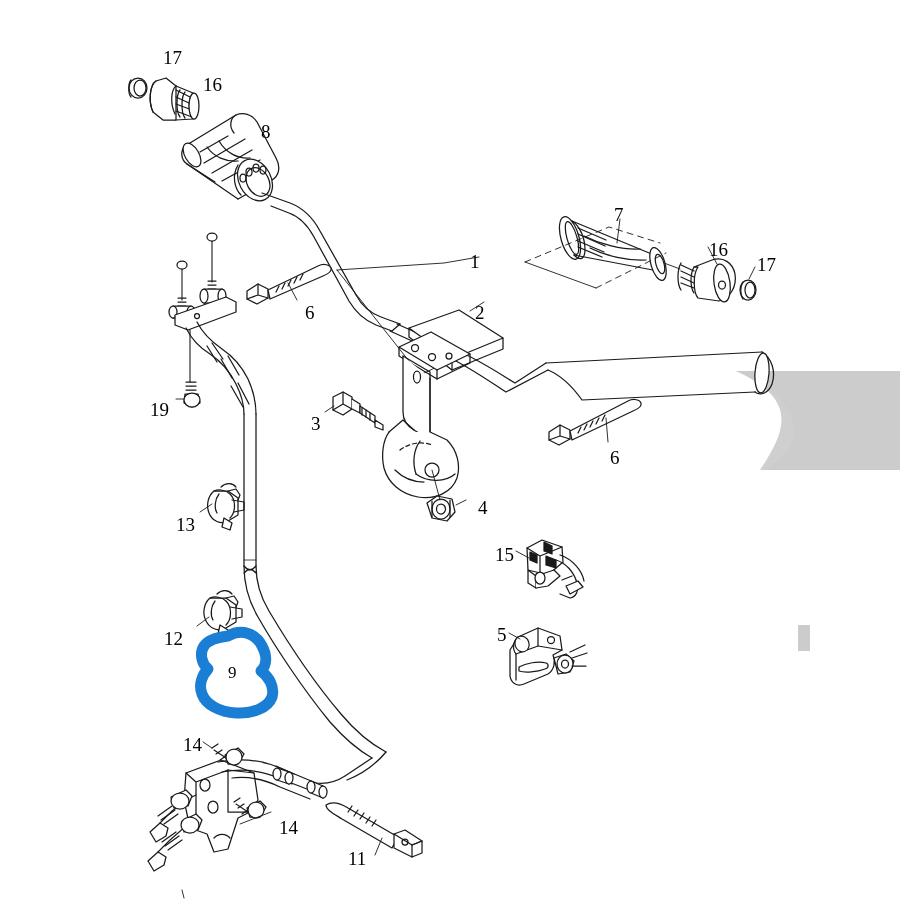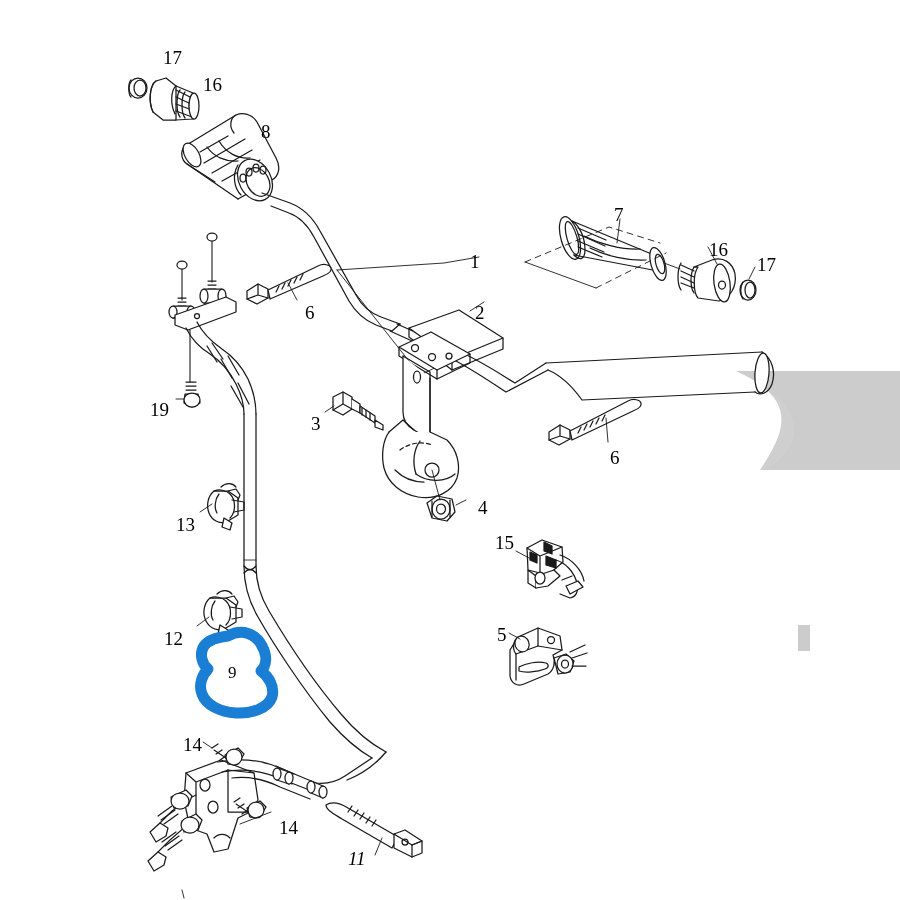--- a/index.html
+++ b/index.html
@@ -432,22 +432,22 @@
   <div class="callout-label" style="left:709px; top:240px;">16</div>
   <div class="callout-label" style="left:757px; top:255px;">17</div>
   <div class="callout-label" style="left:470px; top:252px;">1</div>
   <div class="callout-label" style="left:475px; top:303px;">2</div>
   <div class="callout-label" style="left:305px; top:303px;">6</div>
   <div class="callout-label" style="left:150px; top:400px;">19</div>
   <div class="callout-label" style="left:311px; top:414px;">3</div>
   <div class="callout-label" style="left:610px; top:448px;">6</div>
   <div class="callout-label" style="left:478px; top:498px;">4</div>
   <div class="callout-label" style="left:176px; top:515px;">13</div>
-  <div class="callout-label" style="left:495px; top:533px;">15</div>
+  <div class="callout-label" style="left:495px; top:545px;">15</div>
   <div class="callout-label" style="left:164px; top:629px;">12</div>
   <div class="callout-label" style="left:497px; top:625px;">5</div>
   <div class="callout-label" style="left:183px; top:735px;">14</div>
   <div class="callout-label" style="left:279px; top:818px;">14</div>
-  <div class="callout-label" style="left:348px; top:849px;font-style:italic;">11</div>
+  <div class="callout-label" style="left:348px; top:849px;">11</div>
 
   <div class="hl-num" style="left:228px; top:663px;">9</div>
 
 </div>
 
 </body></html>

